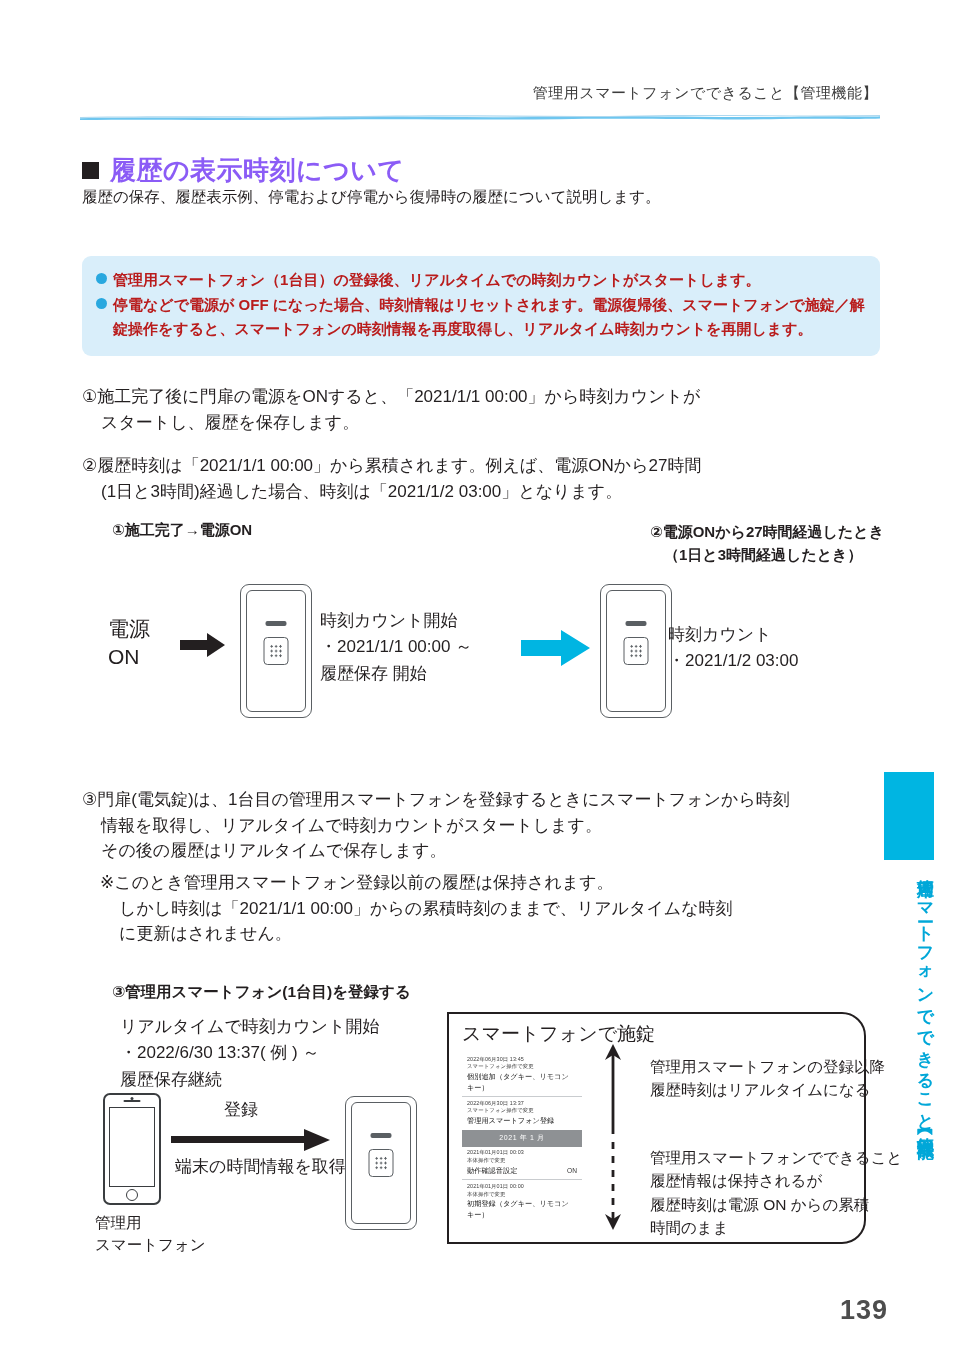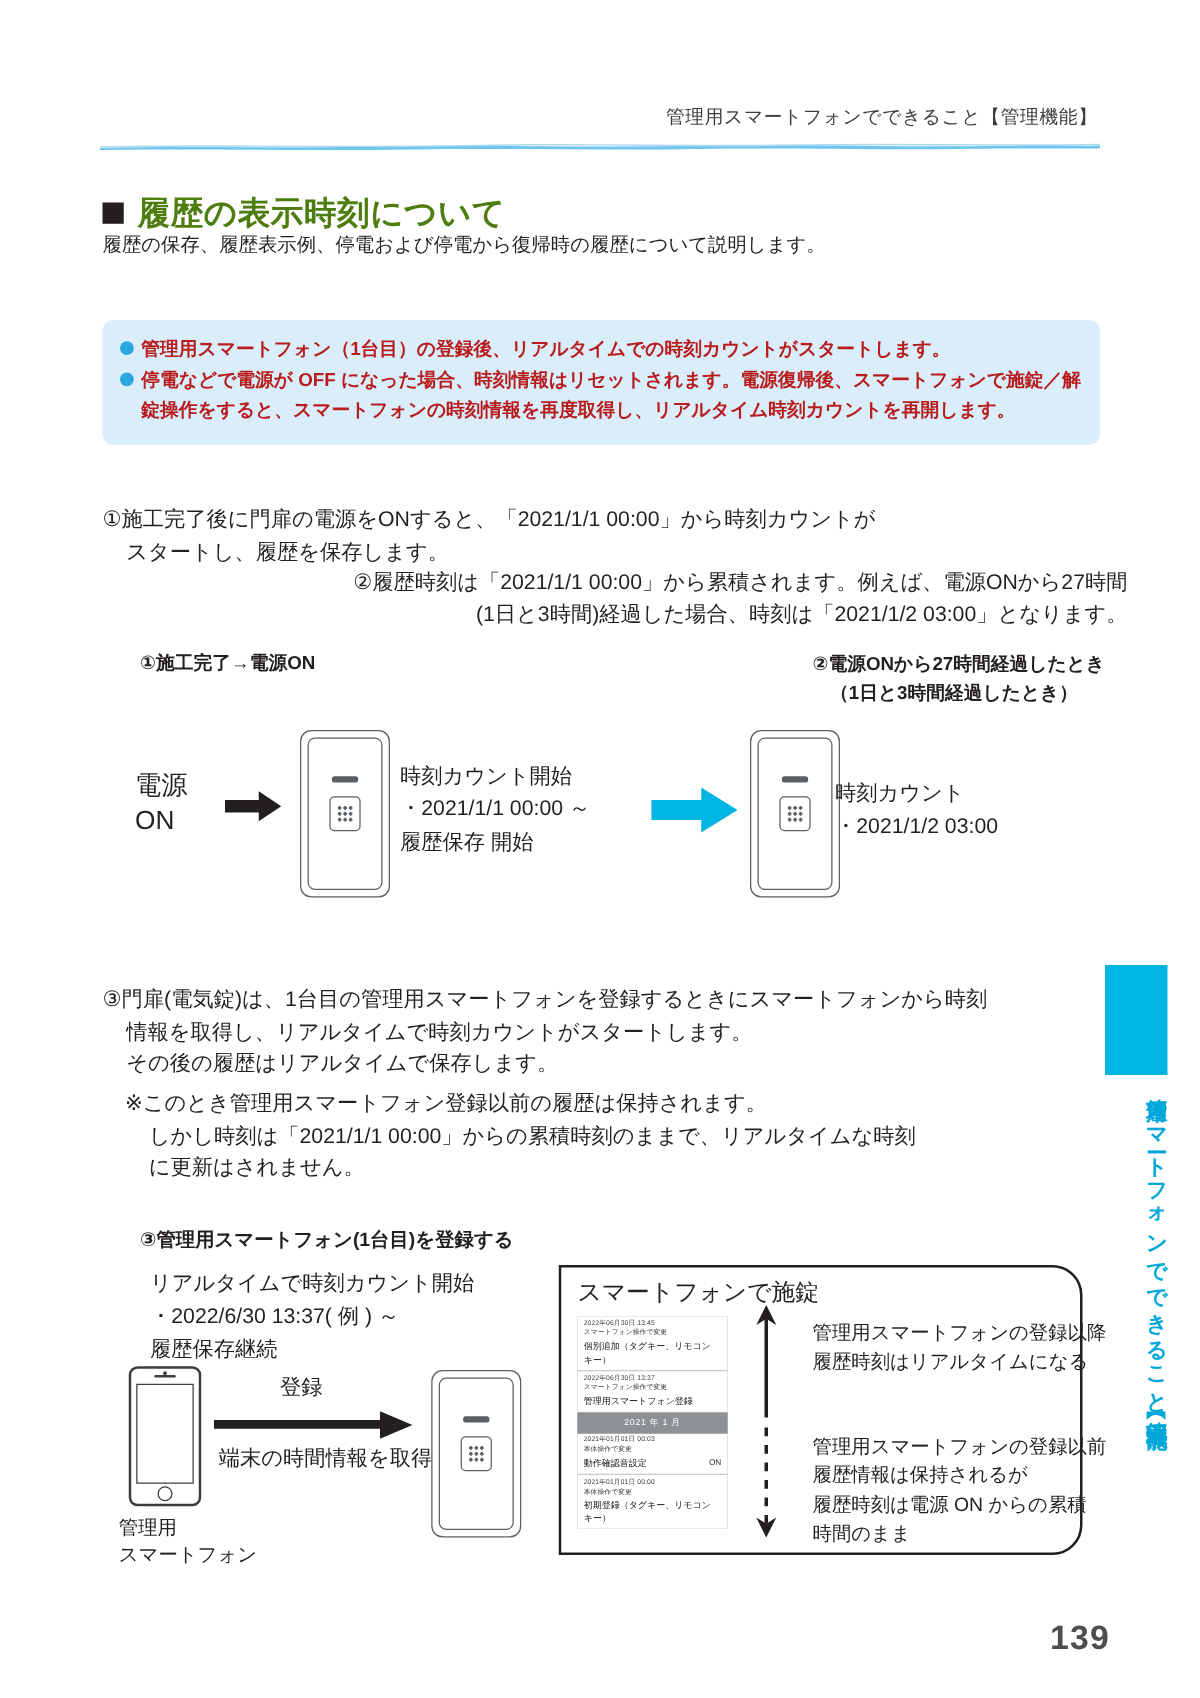--- a/index.html
+++ b/index.html
@@ -16,21 +16,21 @@
     text-align:right;font-size:15px;color:#3d3d3d;letter-spacing:.5px;
   }
   .rule{
     position:absolute;left:80px;top:112px;width:800px;height:9px;
   }
   .rule svg{display:block;width:800px;height:9px;}
 
   
   .sec-head{
     position:absolute;left:82px;top:136px;
-    font-size:26px;font-weight:bold;letter-spacing:.5px;color:#4d7c0f;
+    font-size:26px;font-weight:bold;letter-spacing:.5px;color:#8b5cf6;
     display:flex;align-items:center;gap:11px;
   }
   .sec-head .sq{width:17px;height:17px;background:#231f20;display:inline-block;}
 
   
   .lead{
     position:absolute;left:82px;top:184px;width:800px;
     font-size:15.5px;line-height:1.62;color:#231f20;
   }
 
@@ -190,26 +190,26 @@
     <div class="info-li">
       <span class="dot"></span>
       <span class="txt">管理用スマートフォン（1台目）の登録後、リアルタイムでの時刻カウントがスタートします。</span>
     </div>
     <div class="info-li">
       <span class="dot"></span>
       <span class="txt">停電などで電源が OFF になった場合、時刻情報はリセットされます。電源復帰後、スマートフォンで施錠／解錠操作をすると、スマートフォンの時刻情報を再度取得し、リアルタイム時刻カウントを再開します。</span>
     </div>
   </div>
 
-  <div class="numpara" style="top:384px;margin-top:19px;">
+  <div class="numpara" style="top:384px;">
     <span class="ind">①施工完了後に門扉の電源をONすると、「2021/1/1 00:00」から時刻カウントが</span>
     <span class="ind2">スタートし、履歴を保存します。</span>
   </div>
 
-  <div class="numpara" style="top:453px;text-align:right;">
+  <div class="numpara" style="top:453px;">
     <span class="ind">②履歴時刻は「2021/1/1 00:00」から累積されます。例えば、電源ONから27時間</span>
     <span class="ind2">(1日と3時間)経過した場合、時刻は「2021/1/2 03:00」となります。</span>
   </div>
 
   <div class="d1-h1">①施工完了→電源ON</div>
   <div class="d1-h2">
     <span>②電源ONから27時間経過したとき</span>
     <span class="l2">（1日と3時間経過したとき）</span>
   </div>
 
@@ -367,21 +367,21 @@
         <line x1="13" y1="100" x2="13" y2="178"></line>
       </g>
     </svg>
   </div>
 
   <div class="note-a">
     <div>管理用スマートフォンの登録以降</div>
     <div>履歴時刻はリアルタイムになる</div>
   </div>
   <div class="note-b">
-    <div>管理用スマートフォンの登録以前</div>
+    <div>管理用スマートフォンでできること</div>
     <div>履歴情報は保持されるが</div>
     <div>履歴時刻は電源 ON からの累積</div>
     <div>時間のまま</div>
   </div>
 
   <div class="tab-block"></div>
   <div class="tab-text">管理用スマートフォンでできること【管理機能】</div>
 
   <div class="pageno">139</div>
 </div>

